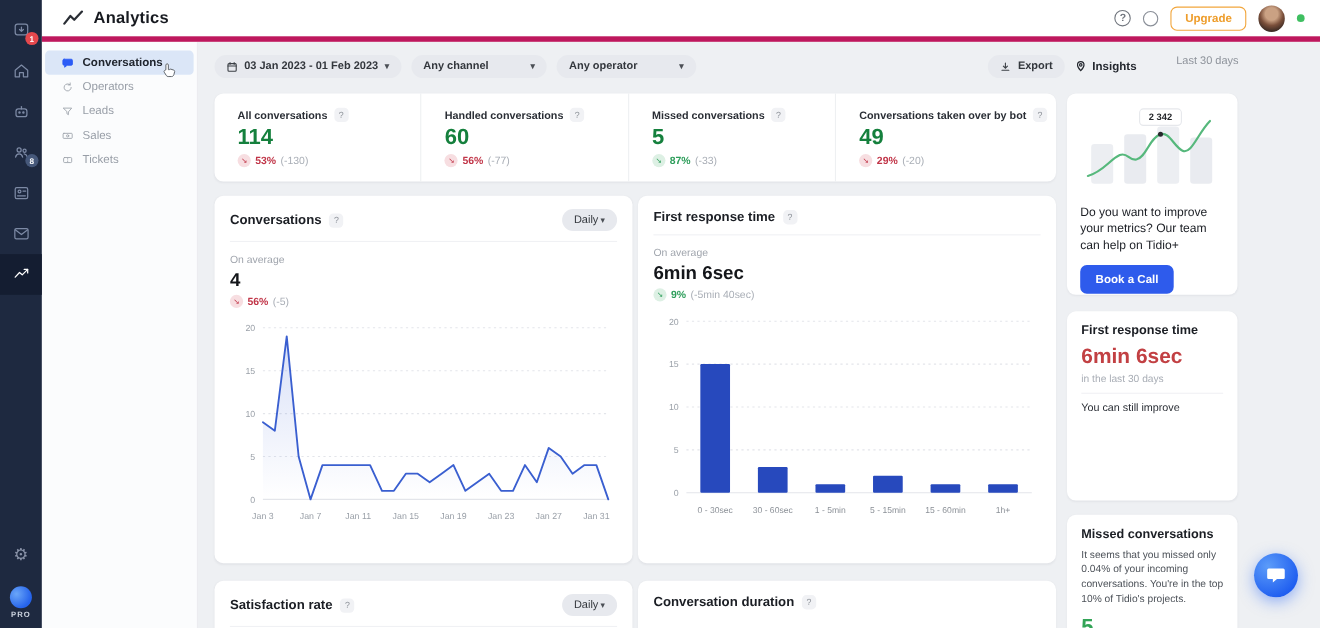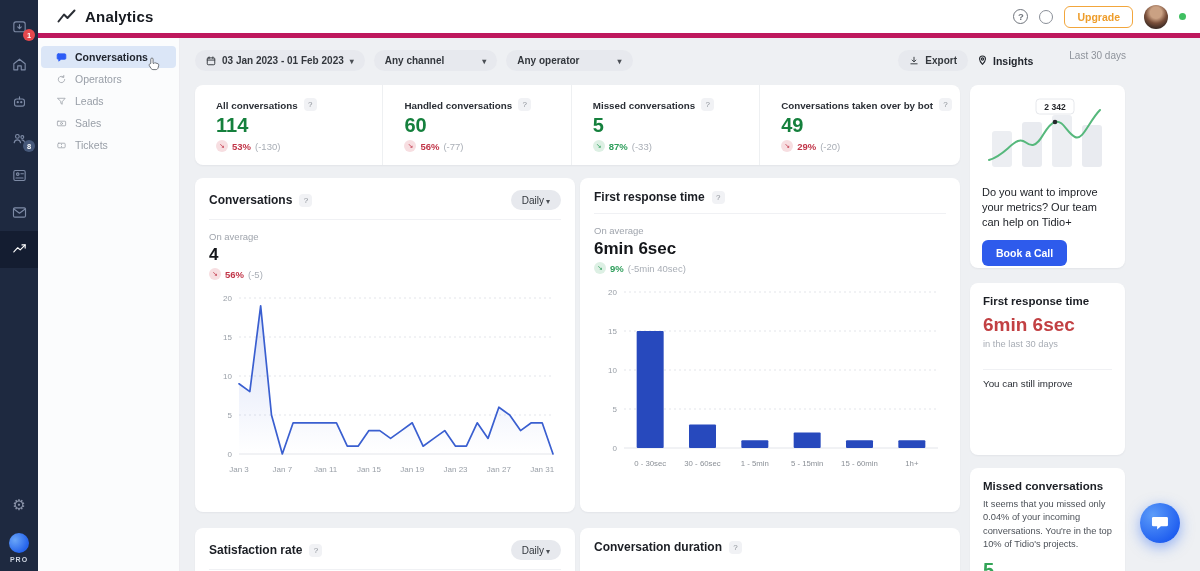--- a/index.html
+++ b/index.html
@@ -115,21 +115,21 @@
   .promo-text{ font-size:11px; font-weight:normal; color:#1b1e24; line-height:1.35; margin-top:8px;}
   .book-btn{ margin-top:10px; background:#2e5bec; color:#fff; border:none; border-radius:6px;
              font-size:10.5px; font-weight:bold; padding:7px 14px; cursor:pointer;
              font-family:"Liberation Sans",sans-serif;}
   .insight-card{ padding:12px 13px; margin-top:15px; }
   .insight-card.first{ height:172px; }
   .insight-card.second{ height:140px; margin-top:13px; }
   .insight-title{ font-size:11.5px; font-weight:bold; color:#1b1e24; }
   .insight-body{ font-size:9.3px; color:#4d5259; line-height:1.45; margin-top:6px;}
   .insight-value-red{ font-size:19px; font-weight:bold; color:#c24043; margin-top:7px;}
-  .insight-period{ font-size:9.3px; color:#a8adb5; margin-top:3px; padding-bottom:20px;
+  .insight-period{ font-size:9.3px; color:#a8adb5; margin-top:3px; padding-bottom:8px;
                    border-bottom:1px solid #f0f1f4;}
   .insight-footer{ font-size:9.8px; color:#2a2e35; margin-top:8px;}
   .insight-value-green{ font-size:20px; font-weight:bold; color:#33a457; margin-top:7px;}
 
   
   .chat-bubble{ position:absolute; left:1140px; top:503px; width:40px; height:40px; border-radius:50%;
                 background: radial-gradient(circle at 32% 30%, #5c9cf9, #1f5ef0 75%);
                 box-shadow:0 4px 14px rgba(47,107,246,.5); cursor:pointer; z-index:6;
                 display:flex; align-items:center; justify-content:center;}
 </style>

